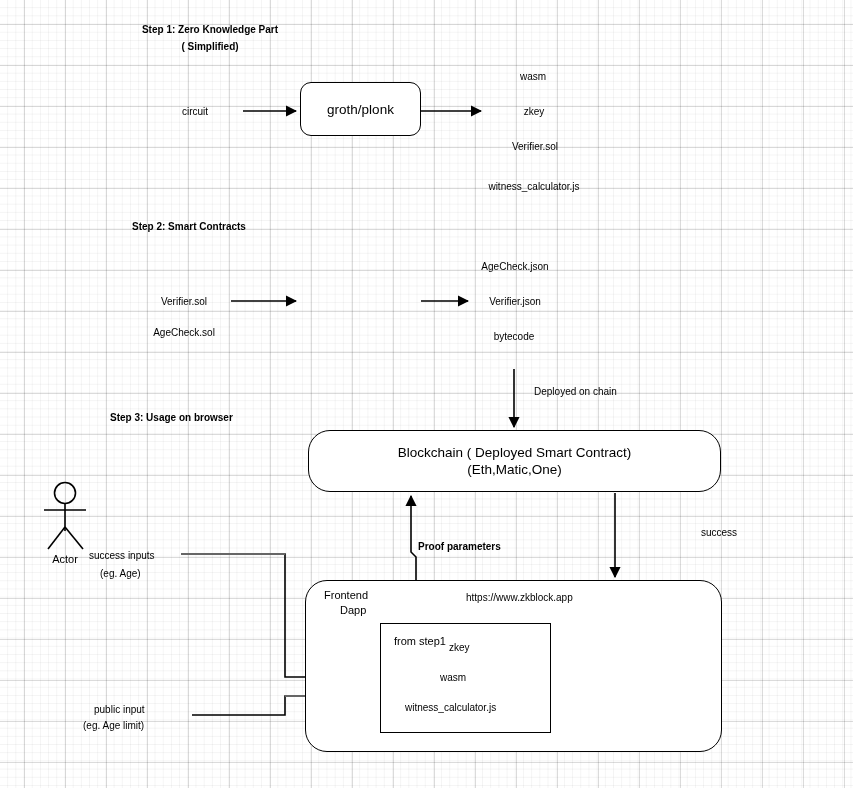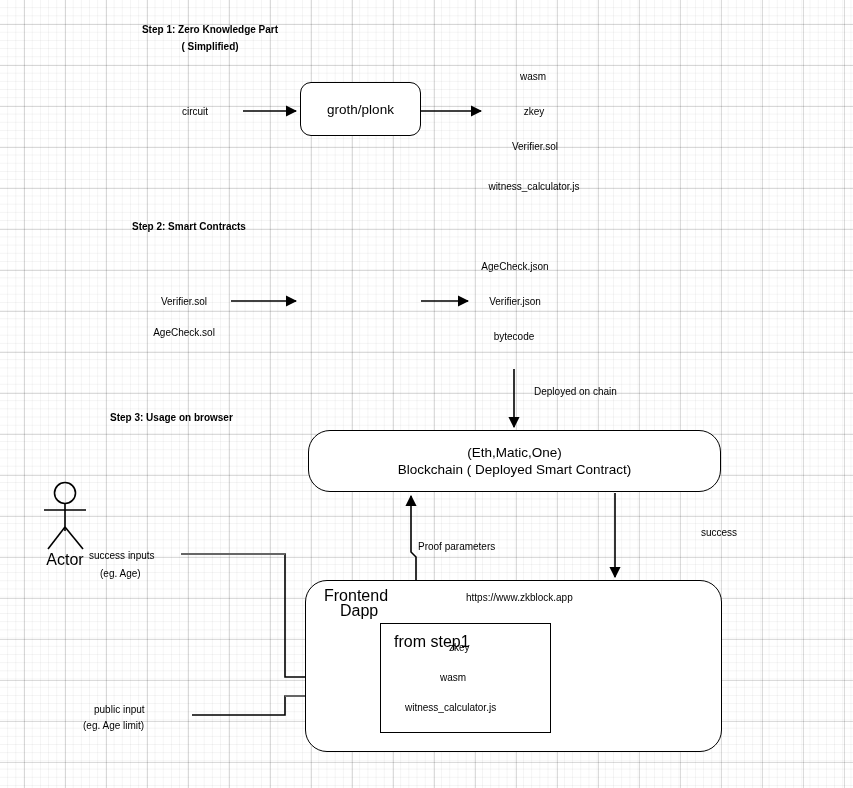--- a/index.html
+++ b/index.html
@@ -28,21 +28,21 @@
   }
   .lbl {
     position: absolute;
     color: #000000;
     font-size: 10px;
     line-height: 17px;
     white-space: pre;
   }
   .lbl.center { transform: translateX(-50%); text-align: center; }
   .bold { font-weight: bold; }
-  .small { font-size: 16px; }
+  .small { font-size: 11px; }
 
   .box {
     position: absolute;
     border: 1.6px solid #000000;
     background: #ffffff;
     box-sizing: border-box;
     display: flex;
     align-items: center;
     justify-content: center;
     text-align: center;
@@ -133,34 +133,34 @@
 
 
   <div class="lbl center" style="left:515px; top:258px;">AgeCheck.json</div>
   <div class="lbl center" style="left:515px; top:293px;">Verifier.json</div>
   <div class="lbl center" style="left:514px; top:328px;">bytecode</div>
 
   <div class="lbl" style="left:534px; top:383px;">Deployed on chain</div>
 
   <div class="box rounded-lg" style="left:308px; top:430px; width:413px; height:62px;">
     <div>
+      <div>Blockchain ( Deployed Smart Contract)</div>
       <div>(Eth,Matic,One)</div>
-      <div>Blockchain ( Deployed Smart Contract)</div>
     </div>
   </div>
 
   <div class="lbl small center" style="left:65px; top:551px;">Actor</div>
 
   <div class="lbl" style="left:89px; top:547px;">success inputs</div>
   <div class="lbl" style="left:100px; top:565px;">(eg. Age)</div>
 
   <div class="lbl" style="left:94px; top:701px;">public input</div>
   <div class="lbl" style="left:83px; top:717px;">(eg. Age limit)</div>
 
-  <div class="lbl" style="left:418px; top:538px;">Proof parameters</div>
+  <div class="lbl" style="left:418px; top:538px;font-weight:bold;">Proof parameters</div>
 
   <div class="lbl" style="left:701px; top:524px;">success</div>
 
   <div class="box rounded-lg" style="left:305px; top:580px; width:417px; height:172px; display:block;">
     <div class="lbl small" style="left:18px; top:6px;">Frontend</div>
     <div class="lbl small" style="left:26px; top:21px;padding-left:8px;">Dapp</div>
     <div class="lbl" style="left:160px; top:8px;">https://www.zkblock.app</div>
   </div>
 
   <div class="box sq" style="left:380px; top:623px; width:171px; height:110px; display:block;padding-left:23px;">

